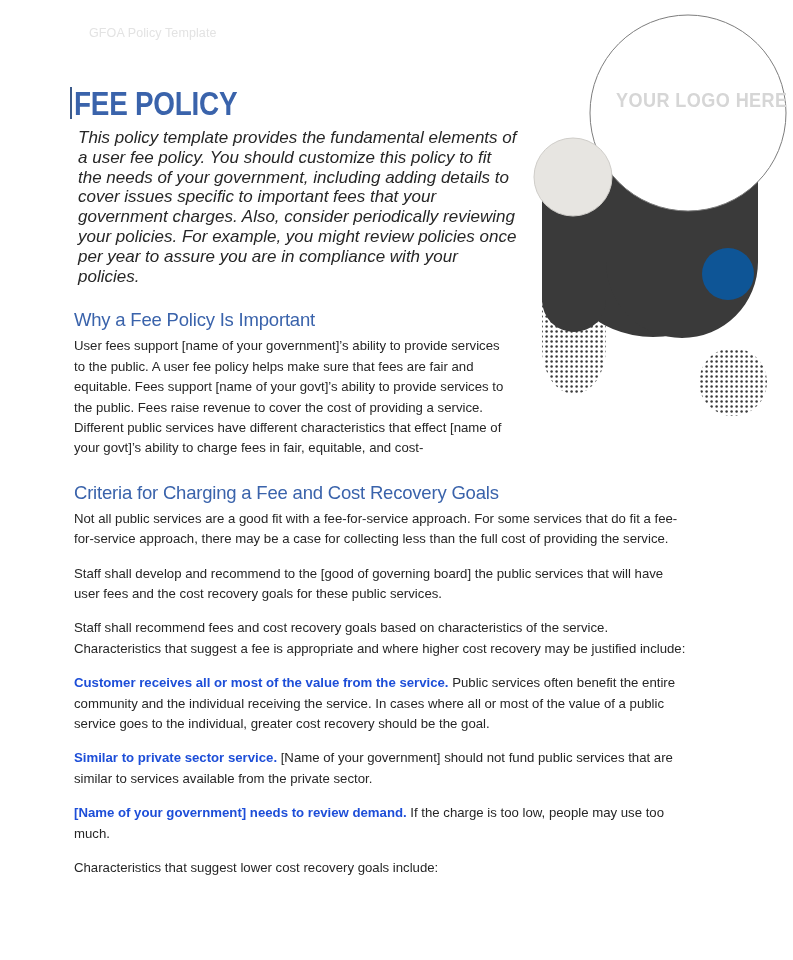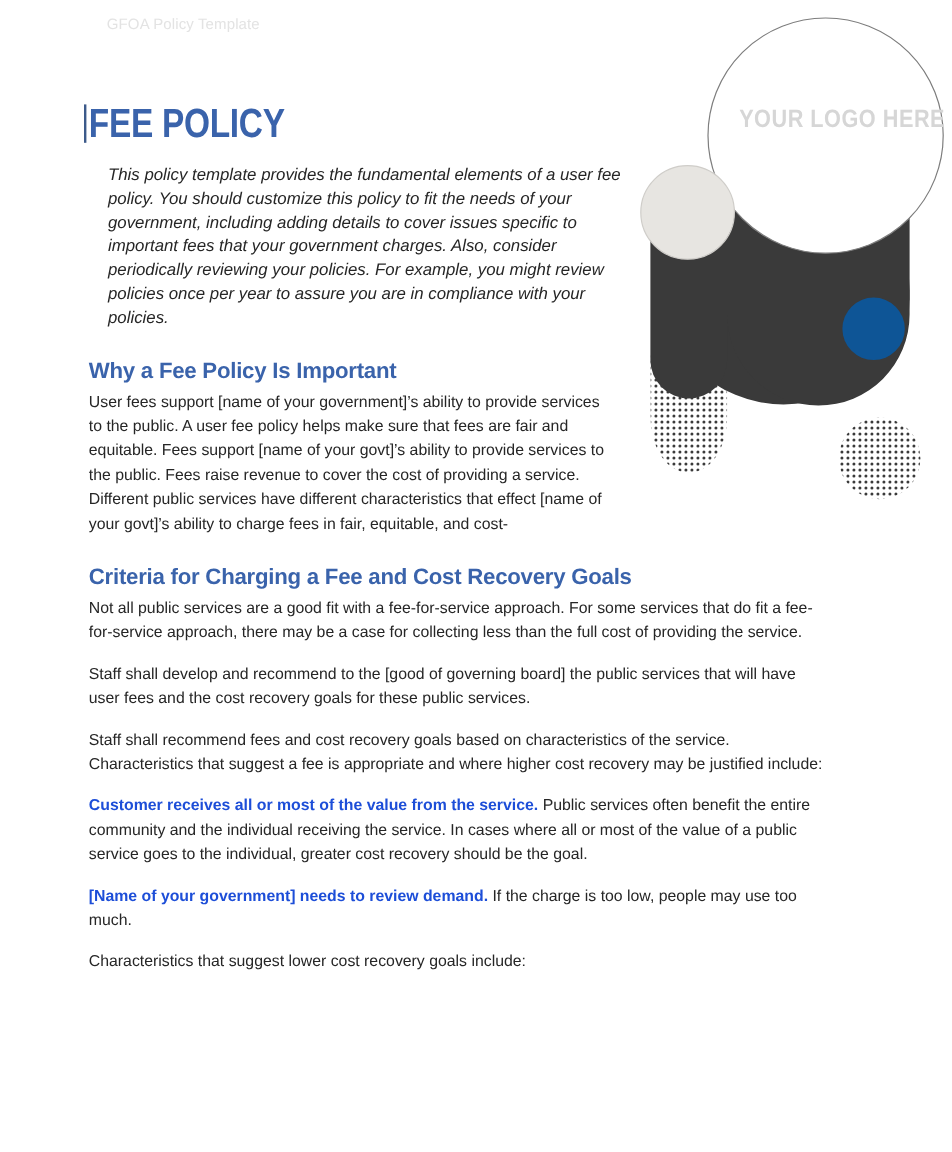--- a/index.html
+++ b/index.html
@@ -48,21 +48,21 @@
     letter-spacing: 0.5px;
     color: #d6d6d6;
     transform: scaleX(0.86);
     transform-origin: center center;
     white-space: nowrap;
   }
 
   
   .doc-header {
     position: absolute;
-    top: 13px;
+    top: 26px;
     left: 89px;
     font-size: 12.5px;
     color: #e3e3e3;
     letter-spacing: 0.1px;
   }
 
   
   .content {
     position: absolute;
     top: 86px;
@@ -89,33 +89,33 @@
     font-size: 34px;
     line-height: 34px;
     letter-spacing: -0.3px;
     color: #3a63ab;
     transform: scaleX(0.82);
     transform-origin: left center;
     white-space: nowrap;
   }
 
   .intro {
-    margin: 16px;
+    margin: 4px;
     font-style: italic;
-    font-size: 14px;
+    font-size: 17px;
     line-height: 19.8px;
     color: #262626;
     width: 440px;
   }
 
   h2.section-head {
     margin: 22px 0 4px 0;
     font-size: 18.5px;
     line-height: 24px;
-    font-weight: bold;
+    font-weight: normal;
     color: #3a63ab;
     letter-spacing: -0.2px;
   }
 
   p.body-text {
     margin: 0 0 14px 0;
     font-size: 13.2px;
     line-height: 20.4px;
     color: #262626;
   }
@@ -201,20 +201,23 @@
     <p class="body-text">Not all public services are a good fit with a fee-for-service approach. For some services that do fit a fee-for-service approach, there may be a case for collecting less than the full cost of providing the service.</p>
 
     <p class="body-text">Staff shall develop and recommend to the [good of governing board] the public services that will have user fees and the cost recovery goals for these public services.</p>
 
     <p class="body-text">Staff shall recommend fees and cost recovery goals based on characteristics of the service. Characteristics that suggest a fee is appropriate and where higher cost recovery may be justified include:</p>
 
     <p class="body-text">
       <b>Customer receives all or most of the value from the service.</b><span> Public services often benefit the entire community and the individual receiving the service. In cases where all or most of the value of a public service goes to the individual, greater cost recovery should be the goal.</span>
     </p>
 
+    <p class="body-text">
+      <b>Similar to private sector service.</b><span> [Name of your government] should not fund public services that are similar to services available from the private sector.</span>
+    </p>
 
     <p class="body-text">
       <b>[Name of your government] needs to review demand.</b><span> If the charge is too low, people may use too much.</span>
     </p>
 
 
     <p class="body-text">Characteristics that suggest lower cost recovery goals include:</p>
 
   </div>
 </div>

